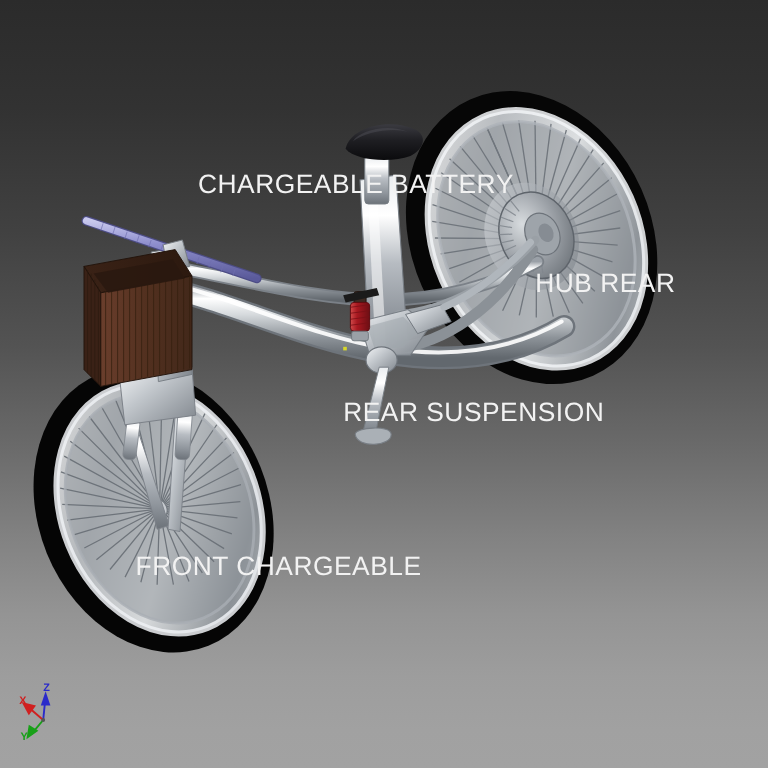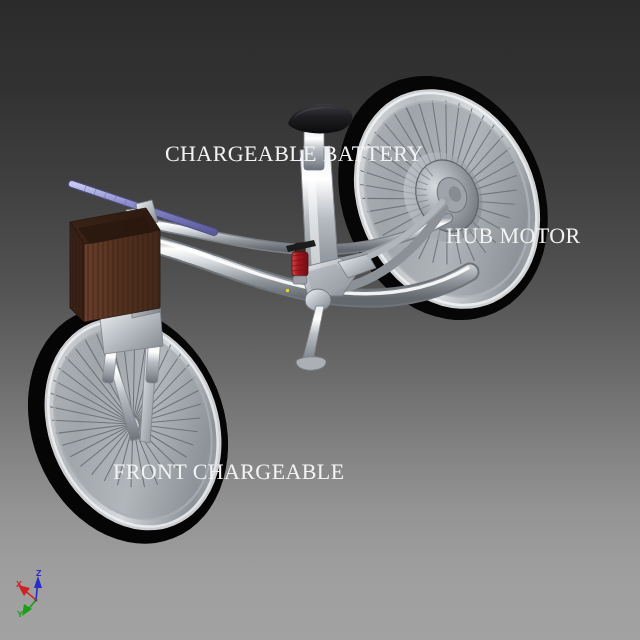--- a/index.html
+++ b/index.html
@@ -27,21 +27,21 @@
         #a1a1a1 95%,
         #a2a2a2 100%);
   }
   #scene {
     position: absolute;
     inset: 0;
   }
   .label {
     position: absolute;
     color: #f2f2f2;
-    font-family: Liberation Serif, serif;
+    font-family: Liberation Sans, sans-serif;
     font-size: 22px;
     font-weight: 400;
     letter-spacing: 0.4px;
     white-space: nowrap;
     line-height: 1;
     text-rendering: geometricPrecision;
   }
   #label-battery      { left: 165px; top: 143px; }
   #label-hubmotor     { left: 446px; top: 225px; }
   #label-rearsusp     { left: 286px; top: 333px; }
@@ -397,22 +397,23 @@
       </g>
 
       <path d="M 78 228 L 144 216 L 154 232 L 90 244 Z" fill="#2a1810" opacity="0.9"></path>
     </g>
 
     <rect x="286" y="289" width="3" height="3" fill="#d8d82a"></rect>
   </svg>
 
   <div class="label" id="label-battery">CHARGEABLE BATTERY</div>
 
-  <div class="label" id="label-hubmotor">HUB MOTOR</div>
-
+  <div class="label" id="label-hubmotor">HUB REAR</div>
+
+  <div class="label" id="label-rearsusp">REAR SUSPENSION</div>
 
   <div class="label" id="label-frontsusp">FRONT CHARGEABLE</div>
 
   <div id="axis-triad">
     <svg width="56" height="58" viewBox="0 0 56 58">
 
       <line x1="30" y1="34" x2="32" y2="14" stroke="#2a2aca" stroke-width="1.6"></line>
       <path d="M 32 10 L 36 22 L 28 22 Z" fill="#2a2aca"></path>
 
       <line x1="30" y1="34" x2="16" y2="22" stroke="#d02020" stroke-width="1.6"></line>

